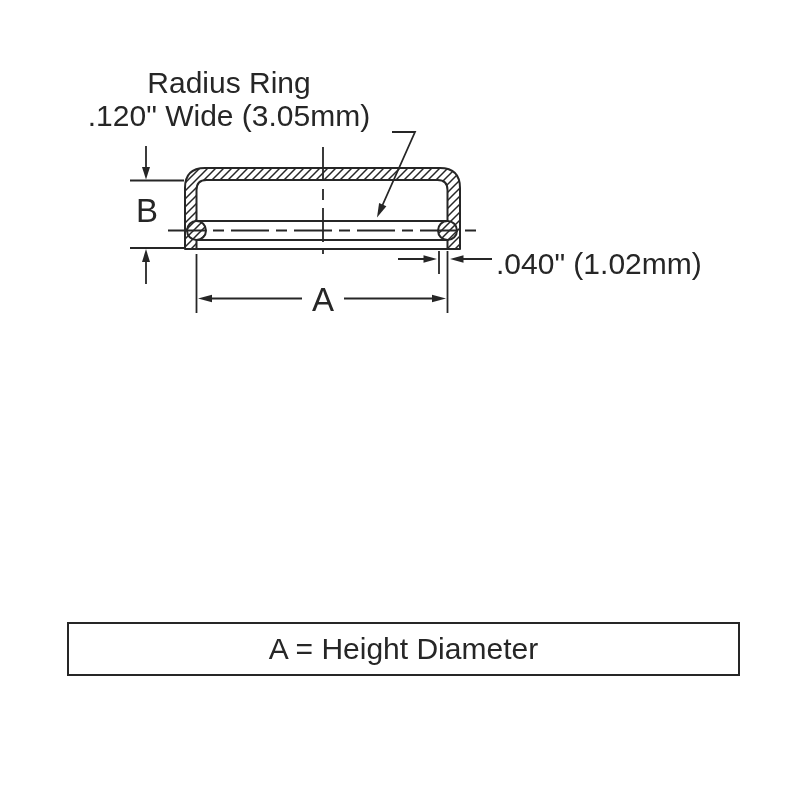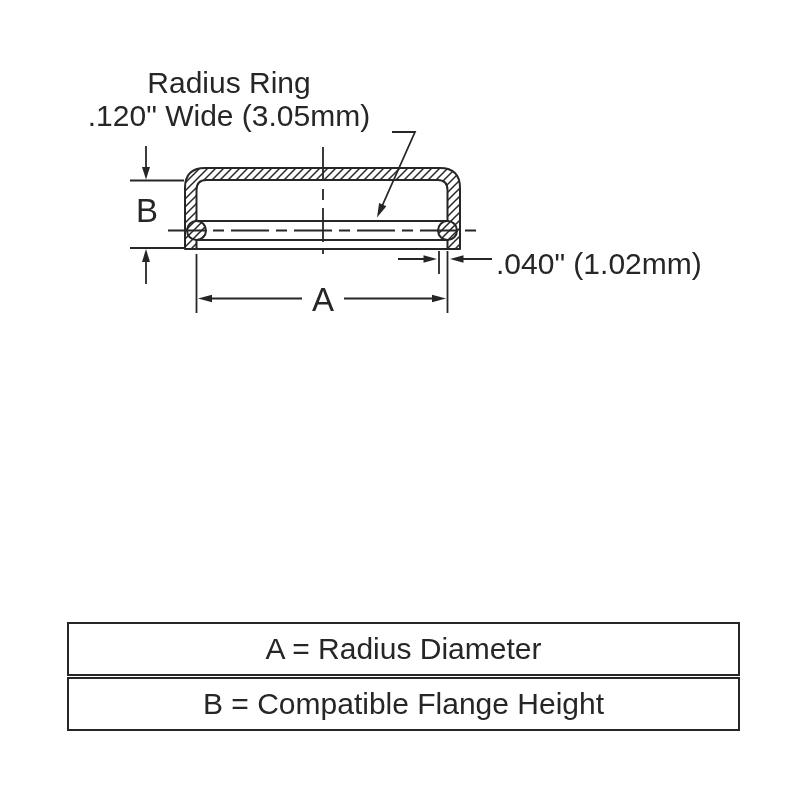--- a/index.html
+++ b/index.html
@@ -139,17 +139,16 @@
     <div>.120" Wide (3.05mm)</div>
   </div>
 
   <div class="txt dim-letter dim-b">B</div>
 
   <div class="txt dim-letter dim-a">A</div>
 
   <div class="txt thickness-label">.040" (1.02mm)</div>
 
   <div class="legend">
-    <div class="legend-row">A = Radius Diameter</div>
-    <div class="legend-row">B = Compatible Flange Height</div>
+    <div class="legend-row">A = Height Diameter</div>
   </div>
 
 </div>
 
 </body></html>

